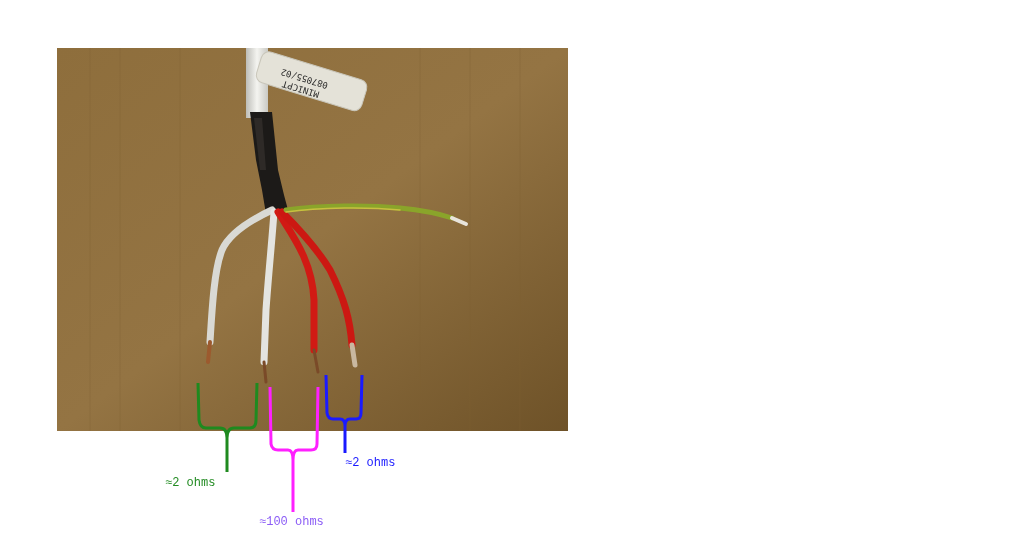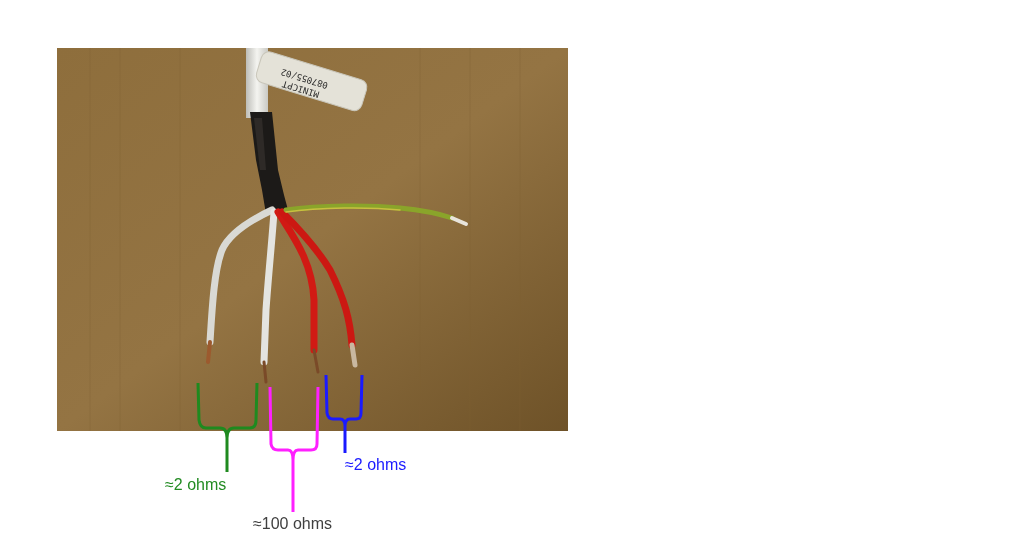--- a/index.html
+++ b/index.html
@@ -1,18 +1,18 @@
 <!DOCTYPE html>
 <html><head>
   <meta charset="utf-8">
   <style>
     html, body { margin: 0; padding: 0; background: #ffffff; }
     body { width: 1024px; height: 548px; position: relative; overflow: hidden; font-family: "Liberation Serif", serif; }
     #stage { position: absolute; left: 0; top: 0; width: 1024px; height: 548px; }
-    .lbl { position: absolute; font-family: Liberation Sans, sans-serif; font-size: 16px; white-space: nowrap; line-height: 1; }
+    .lbl { position: absolute; font-family: Liberation Mono, monospace; font-size: 12px; white-space: nowrap; line-height: 1; }
     .tag-text { font-family: "DejaVu Sans Mono", monospace; font-size: 9px; }
   </style>
 </head>
 <body>
 
 <div id="stage">
   <svg width="1024" height="548" viewBox="0 0 1024 548" xmlns="http://www.w3.org/2000/svg">
     <defs>
       <linearGradient id="cardboard" x1="0" y1="0" x2="1" y2="1">
         <stop offset="0" stop-color="#8e6e3c"></stop>
@@ -73,15 +73,15 @@
     </g>
 
     <g fill="none" stroke-width="3" stroke-linejoin="round">
       <path d="M198 383 L199 420 Q200 428 206 428 L220 428 Q227 428 227 438 L227 472 M227 472 L227 438 Q227 428 234 428 L250 428 Q256 428 256 420 L257 383" stroke="#1f8a1f"></path>
       <path d="M270 387 L271 444 Q272 450 278 450 L288 450 Q293 450 293 460 L293 512 M293 512 L293 460 Q293 450 298 450 L311 450 Q317 450 317 444 L318 387" stroke="#ff20ff"></path>
       <path d="M326 375 L327 413 Q328 419 333 419 L340 419 Q345 419 345 426 L345 453 M345 453 L345 426 Q345 419 350 419 L356 419 Q361 419 361 413 L362 375" stroke="#1a1aff"></path>
     </g>
   </svg>
 
   <div class="lbl" style="left:165px; top:477px; color:#228b22;">≈2 ohms</div>
-  <div class="lbl" style="left:253px; top:516px; color:#404040;">≈100 ohms</div>
+  <div class="lbl" style="left:259px; top:516px; color:#8b5cf6;">≈100 ohms</div>
   <div class="lbl" style="left:345px; top:457px; color:#1a1aff;">≈2 ohms</div>
 </div>
 
 </body></html>

